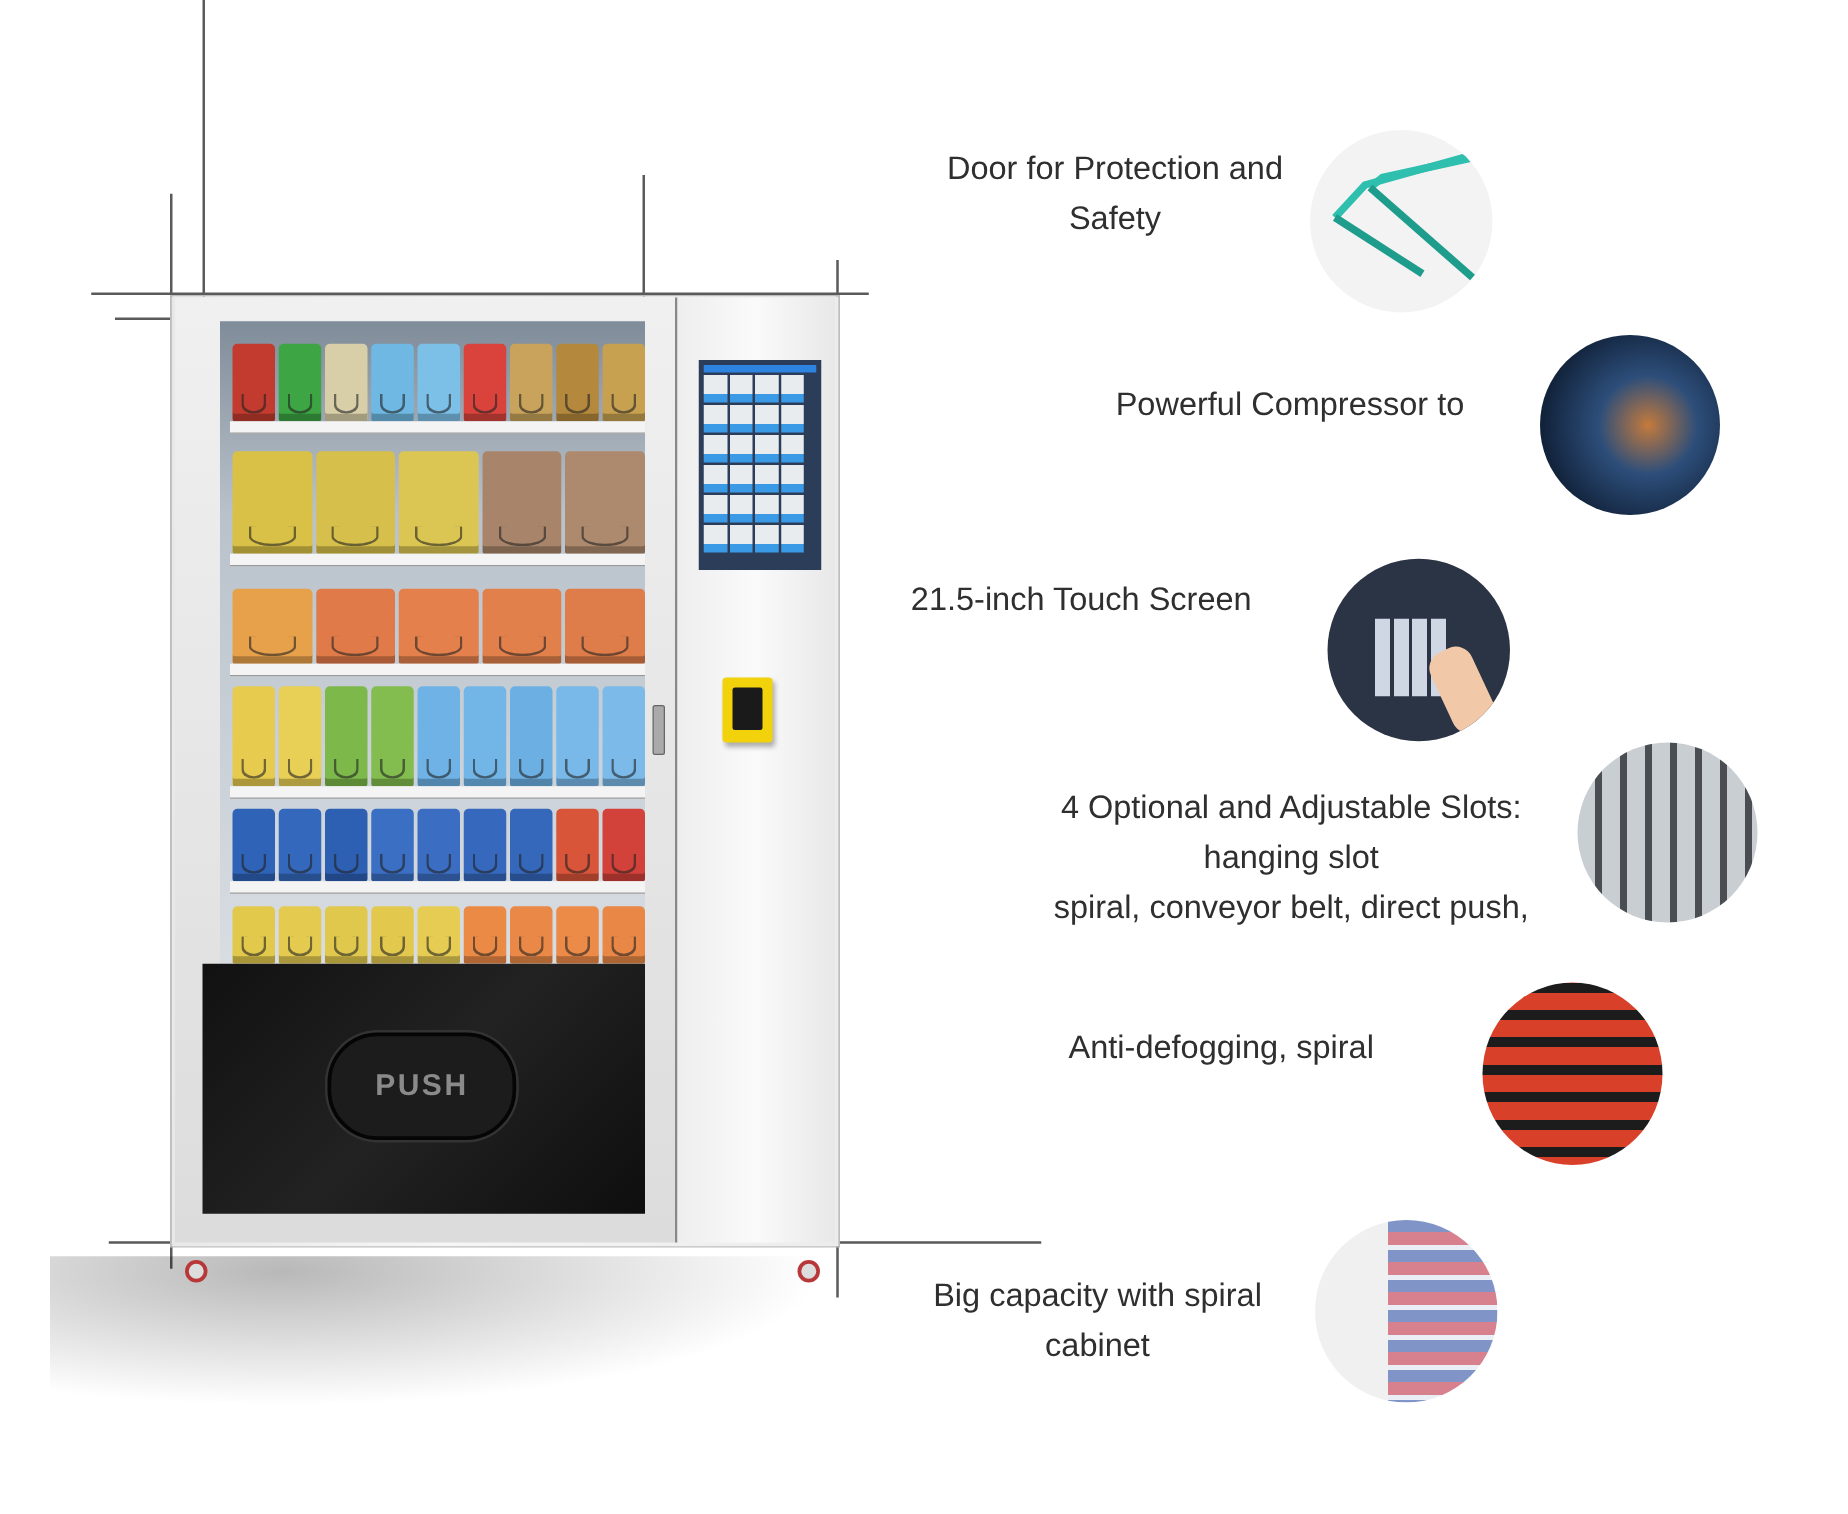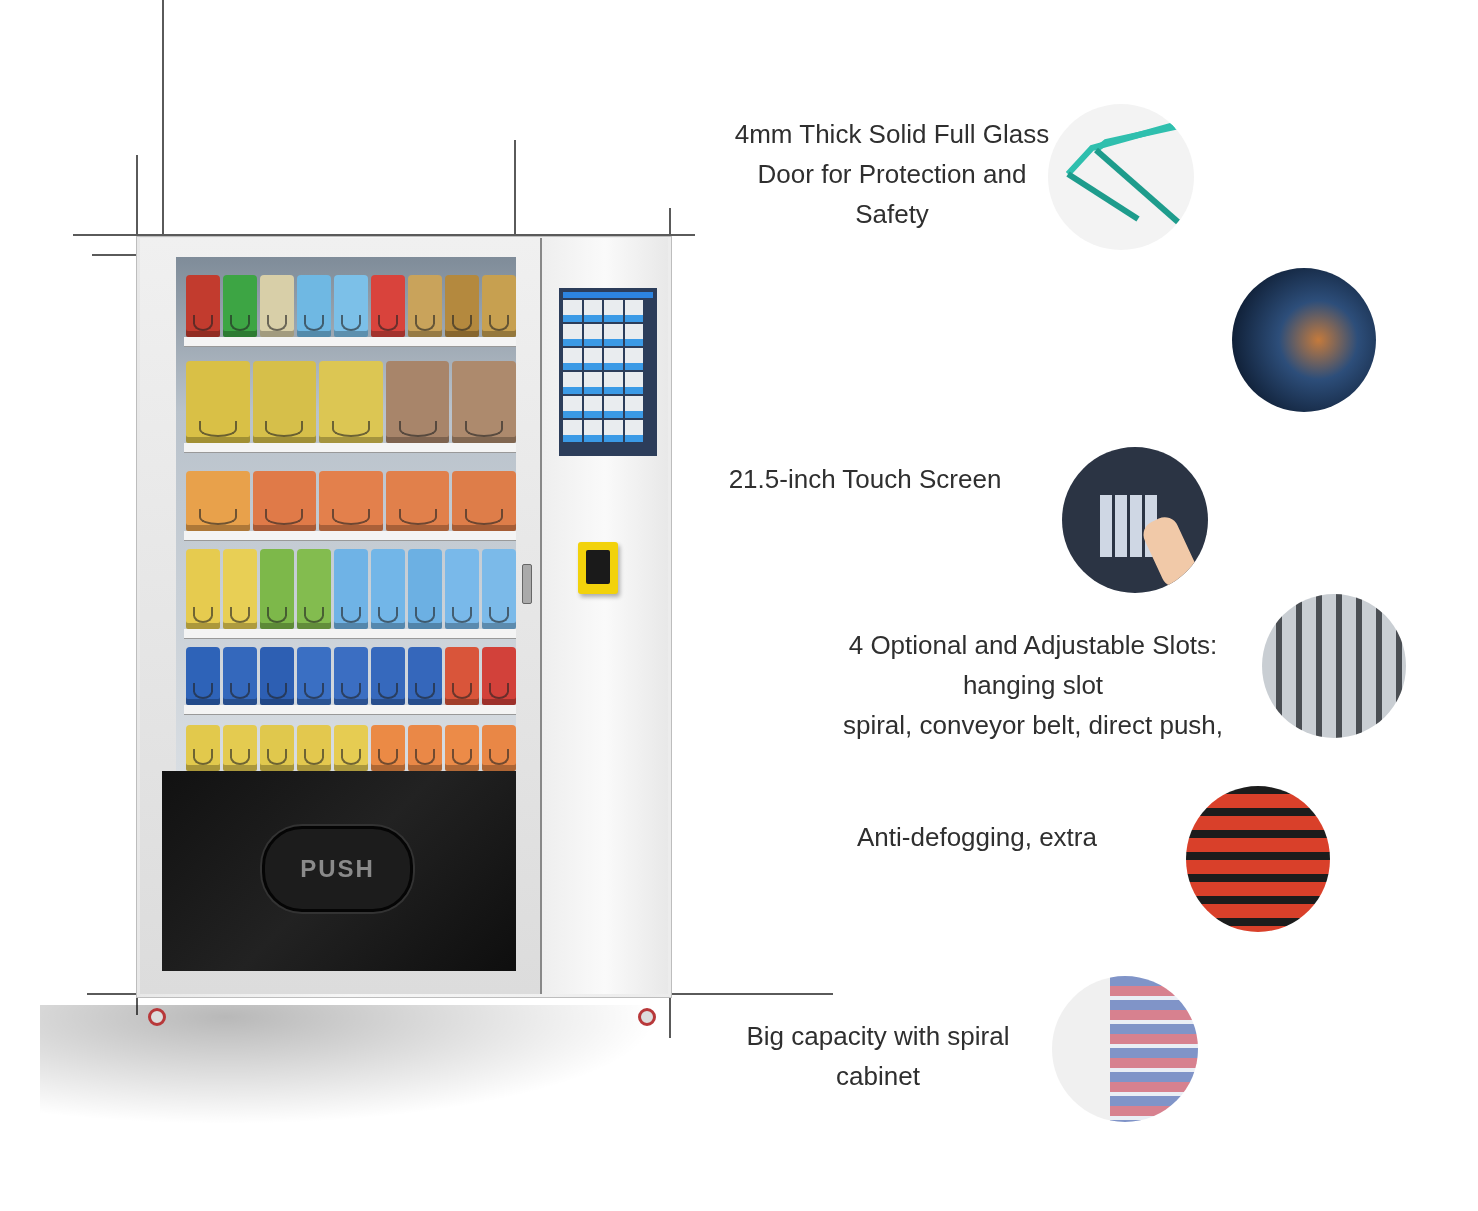--- a/index.html
+++ b/index.html
@@ -149,54 +149,54 @@
     <div class="pay">
       <div class="pay-inner"></div>
     </div>
   </div>
 
   <div class="wheel" style="left:148px;top:1008px;"></div>
   <div class="wheel" style="left:638px;top:1008px;"></div>
 </div>
 
 <div class="feature" style="left:712px;top:114px;width:360px;">
-  <div>4mm Thick Solid Full Glass</div>
     <div>Door for Protection and</div>
     <div>Safety</div>
 </div>
 <div class="circle" style="left:1048px;top:104px;width:146px;height:146px;">
   <svg width="146" height="146" viewBox="0 0 146 146">
     <path d="M20 70 L44 44 L130 20" stroke="#2fbfae" stroke-width="6" fill="none"></path>
     <path d="M20 70 L90 115" stroke="#1e9c8c" stroke-width="6" fill="none"></path>
     <path d="M48 46 L58 38 L140 20" stroke="#2fbfae" stroke-width="6" fill="none"></path>
     <path d="M48 46 L130 118" stroke="#1e9c8c" stroke-width="6" fill="none"></path>
   </svg>
 </div>
 
 <div class="feature" style="left:870px;top:303px;width:324px;">
+  <div>Powerful Compressor to</div>
 </div>
 <div class="circle" style="left:1232px;top:268px;width:144px;height:144px;background:radial-gradient(circle at 60% 50%,#c47a3c 0%,#2d4e7a 35%,#0e1d33 80%);"></div>
 
 <div class="feature" style="left:705px;top:459px;width:320px;">
   <div>21.5-inch Touch Screen</div>
 </div>
 <div class="circle" style="left:1062px;top:447px;width:146px;height:146px;background:#2b3444;">
   <div style="position:absolute;left:38px;top:48px;width:60px;height:62px;background:repeating-linear-gradient(90deg,#cfd7e4 0 12px,#2b3444 12px 15px);"></div>
   <div style="position:absolute;left:90px;top:70px;width:36px;height:70px;background:#f1c9a8;border-radius:14px;transform:rotate(-25deg);"></div>
 </div>
 
 <div class="feature" style="left:826px;top:625px;width:414px;">
   <div>4 Optional and Adjustable Slots:</div>
     <div>hanging slot</div>
     <div>spiral, conveyor belt, direct push,</div>
 </div>
 <div class="circle" style="left:1262px;top:594px;width:144px;height:144px;background:repeating-linear-gradient(90deg,#c9ced3 0 14px,#4a4e53 14px 20px);"></div>
 
 <div class="feature" style="left:812px;top:817px;width:330px;">
-  <div>Anti-defogging, extra</div>
+  <div>Anti-defogging, spiral</div>
 </div>
 <div class="circle" style="left:1186px;top:786px;width:144px;height:146px;background:repeating-linear-gradient(180deg,#1c1c1c 0 8px,#d9402a 8px 22px);"></div>
 
 <div class="feature" style="left:720px;top:1016px;width:316px;">
   <div>Big capacity with spiral</div>
     <div>cabinet</div>
 </div>
 <div class="circle" style="left:1052px;top:976px;width:146px;height:146px;background:linear-gradient(90deg,#f0f0f0 0 40%,transparent 40%),repeating-linear-gradient(180deg,#8094c8 0 10px,#d7818f 10px 20px,#eaeef5 20px 24px);"></div>
 
 </body></html>

